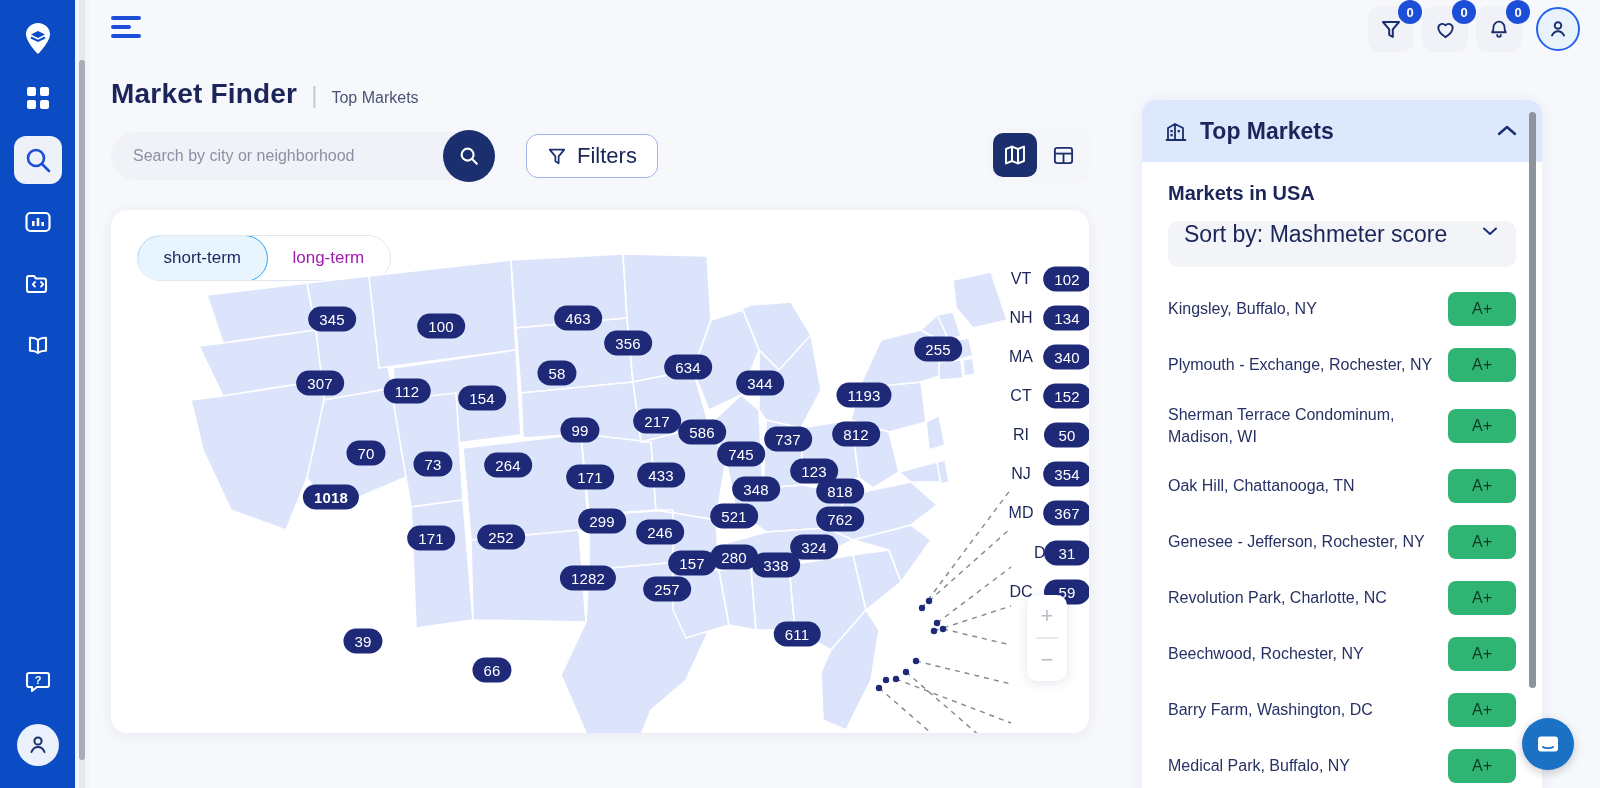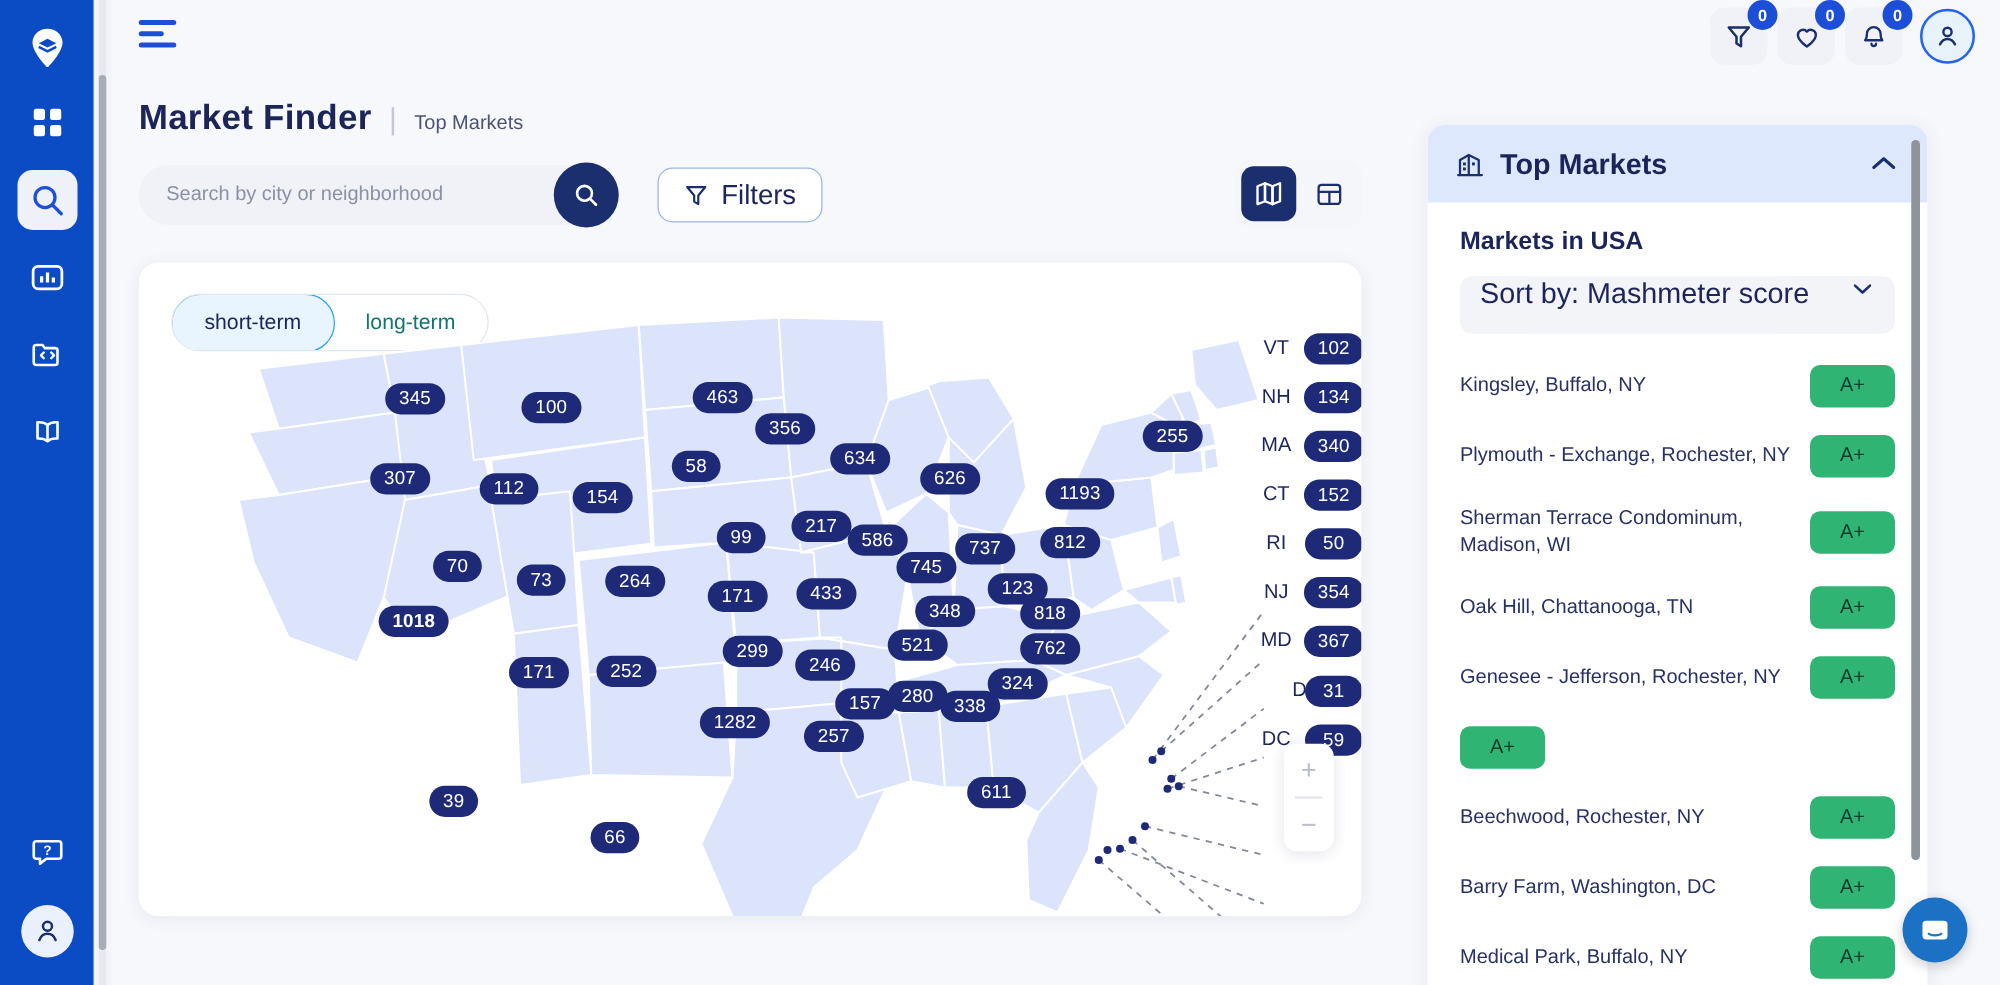--- a/index.html
+++ b/index.html
@@ -93,21 +93,21 @@
     position:absolute; left: 22px; top: 210px; width: 978px; height: 523px;
     background:#fff; border-radius: 16px; box-shadow: 0 2px 14px rgba(27,37,89,.07);
     overflow:hidden;
   }
   .termtoggle {
     position:absolute; left: 26px; top: 25px; display:flex; height:46px;
     border:1.5px solid #e2e6ef; border-radius:24px; overflow:hidden; background:#fff;
   }
   .term {
     display:flex; align-items:center; justify-content:center; padding: 0 26px;
-    font-size:17px; color:#0f766e; cursor:pointer;
+    font-size:17px; color:#a21caf; cursor:pointer;
   }
   .term.active { background:#e9f5fe; border:1.5px solid #29a3f5; border-radius:24px; margin:-1.5px; color:#1b2559; }
 
   .mapsvg { position:absolute; left:0; top:0; width:978px; height:523px; }
 
   .pill {
     position:absolute; background:#1e2a78; color:#fff; border-radius: 13px;
     height: 25px; display:flex; align-items:center; justify-content:center;
     font-size: 15px; padding: 0 11px; transform: translate(-50%,-50%);
     white-space:nowrap; letter-spacing:.2px;
@@ -449,24 +449,24 @@
       <div id="pill-layer">
           <div class="pill" style="left: 221px; top: 109px;">345</div>
           <div class="pill" style="left: 330px; top: 116px;">100</div>
           <div class="pill" style="left: 467px; top: 108px;">463</div>
           <div class="pill" style="left: 517px; top: 133px;">356</div>
           <div class="pill" style="left: 209px; top: 173px;">307</div>
           <div class="pill" style="left: 296px; top: 181px;">112</div>
           <div class="pill" style="left: 371px; top: 188px;">154</div>
           <div class="pill" style="left: 446px; top: 163px;">58</div>
           <div class="pill" style="left: 577px; top: 157px;">634</div>
-          <div class="pill" style="left: 649px; top: 173px;">626</div>
+          <div class="pill" style="left: 649px; top: 173px;">344</div>
           <div class="pill" style="left: 753px; top: 185px;">1193</div>
           <div class="pill" style="left: 827px; top: 139px;">255</div>
-          <div class="pill" style="left: 482px; top: 220px;">99</div>
+          <div class="pill" style="left: 469px; top: 220px;">99</div>
           <div class="pill" style="left: 546px; top: 211px;">217</div>
           <div class="pill" style="left: 591px; top: 222px;">586</div>
           <div class="pill" style="left: 677px; top: 229px;">737</div>
           <div class="pill" style="left: 745px; top: 224px;">812</div>
           <div class="pill" style="left: 255px; top: 243px; text-align: right;">70</div>
           <div class="pill" style="left: 322px; top: 254px;">73</div>
           <div class="pill" style="left: 397px; top: 255px;">264</div>
           <div class="pill" style="left: 479px; top: 267px;">171</div>
           <div class="pill" style="left: 550px; top: 265px;">433</div>
           <div class="pill" style="left: 630px; top: 244px;">745</div>
@@ -558,20 +558,21 @@
             </div>
             <div class="mkt-row">
               <div class="mkt-name">Oak Hill, Chattanooga, TN</div>
               <div class="grade">A+</div>
             </div>
             <div class="mkt-row">
               <div class="mkt-name">Genesee - Jefferson, Rochester, NY</div>
               <div class="grade">A+</div>
             </div>
             <div class="mkt-row">
+              <div class="mkt-name">Revolution Park, Charlotte, NC</div>
               <div class="grade">A+</div>
             </div>
             <div class="mkt-row">
               <div class="mkt-name">Beechwood, Rochester, NY</div>
               <div class="grade">A+</div>
             </div>
             <div class="mkt-row">
               <div class="mkt-name">Barry Farm, Washington, DC</div>
               <div class="grade">A+</div>
             </div>

